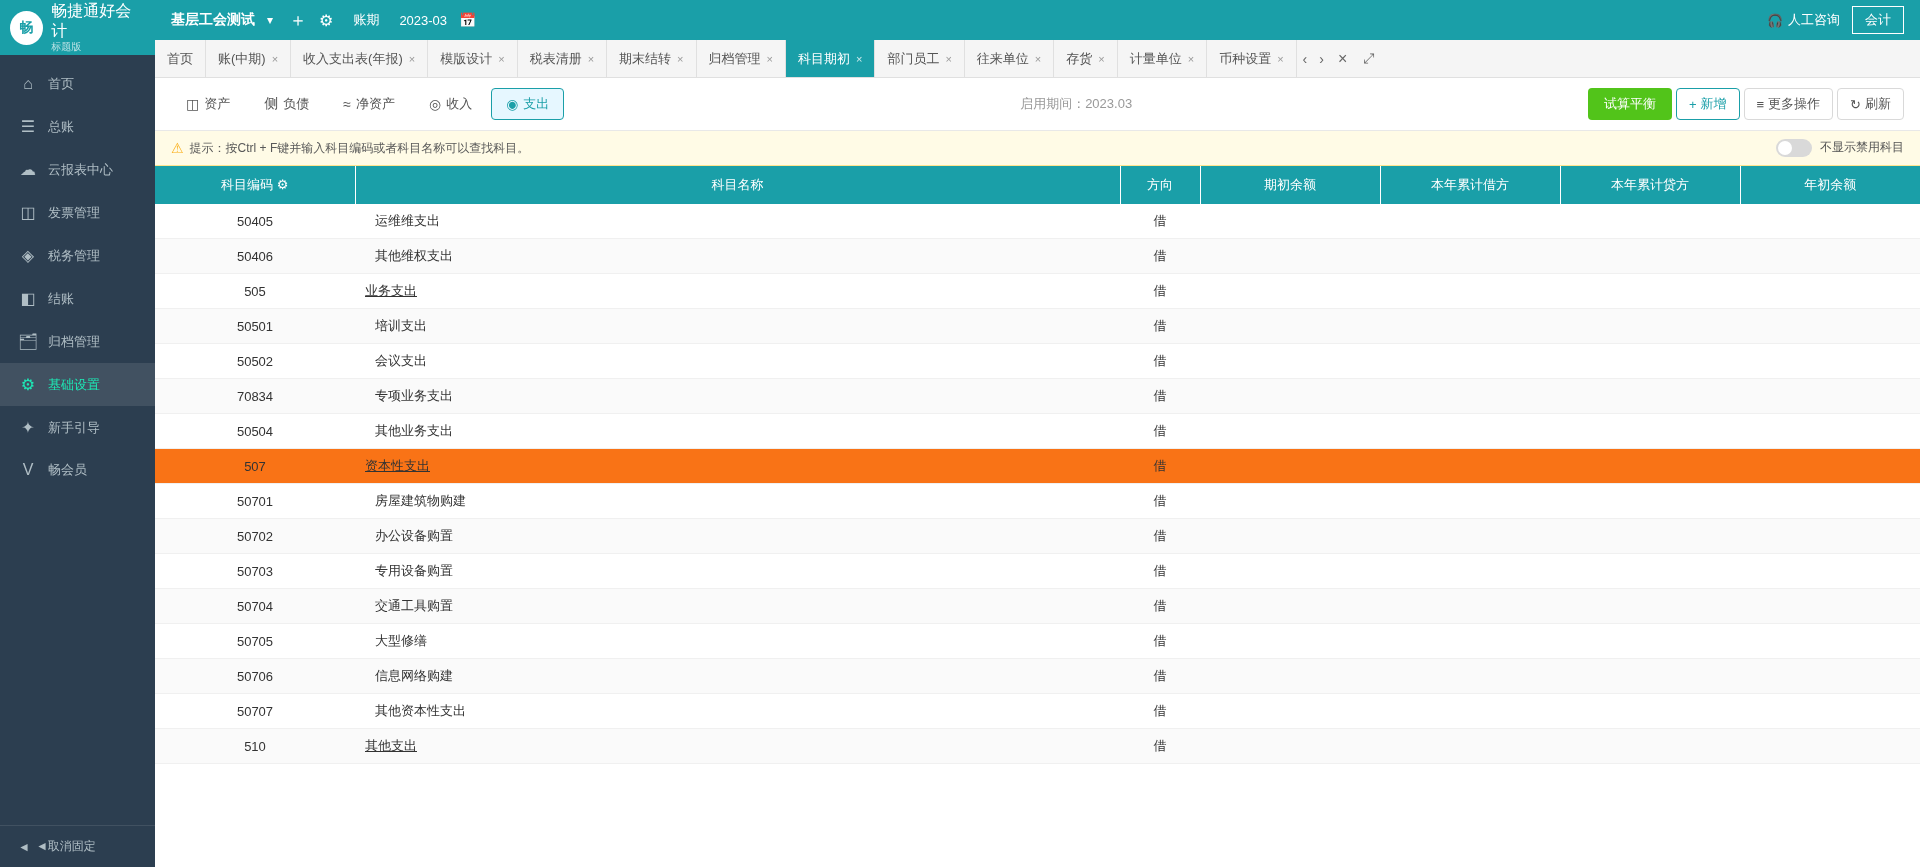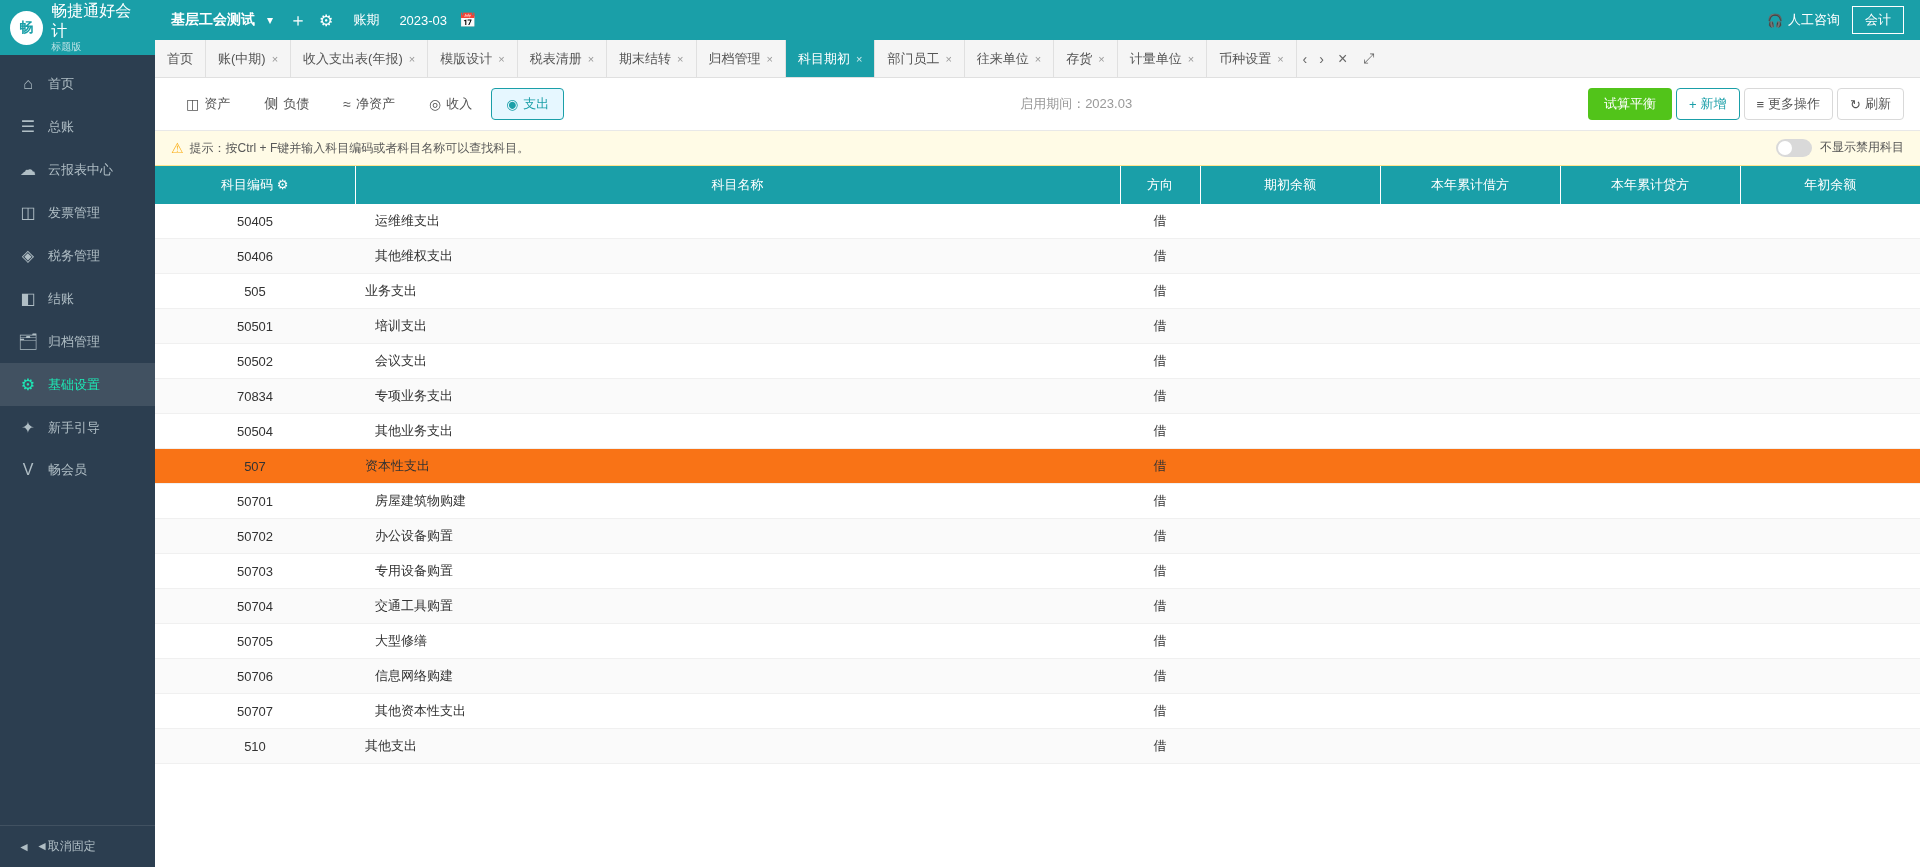--- a/index.html
+++ b/index.html
@@ -67,21 +67,21 @@
 
     
     .table-wrapper { flex: 1; overflow-y: auto; overflow-x: hidden; position: relative; }
     .data-table { width: 100%; border-collapse: collapse; }
     .data-table thead th { background: #1a9fa8; color: white; padding: 10px 8px; font-size: 13px; font-weight: normal; text-align: center; position: sticky; top: 0; z-index: 10; border-right: 1px solid rgba(255,255,255,0.2); }
     .data-table thead th:last-child { border-right: none; }
     .data-table tbody tr { border-bottom: 1px solid #f0f0f0; }
     .data-table tbody td { padding: 8px 10px; font-size: 13px; color: #333; text-align: center; }
     .data-table tbody td.code-cell { color: #333; }
     .data-table tbody td.name-cell { text-align: left; padding-left: 20px; }
-    .data-table tbody td.parent-name { text-align: left; padding-left: 10px; font-weight: 500; }
+    .data-table tbody td.parent-name { text-align: left; padding-left: 10px; font-weight: 500; text-decoration: underline; }
 
     
     .table-wrapper::-webkit-scrollbar { width: 8px; }
     .table-wrapper::-webkit-scrollbar-track { background: #f1f1f1; }
     .table-wrapper::-webkit-scrollbar-thumb { background: #ccc; border-radius: 4px; }
   </style>
 </head>
 <body>
 
 <div class="sidebar">

